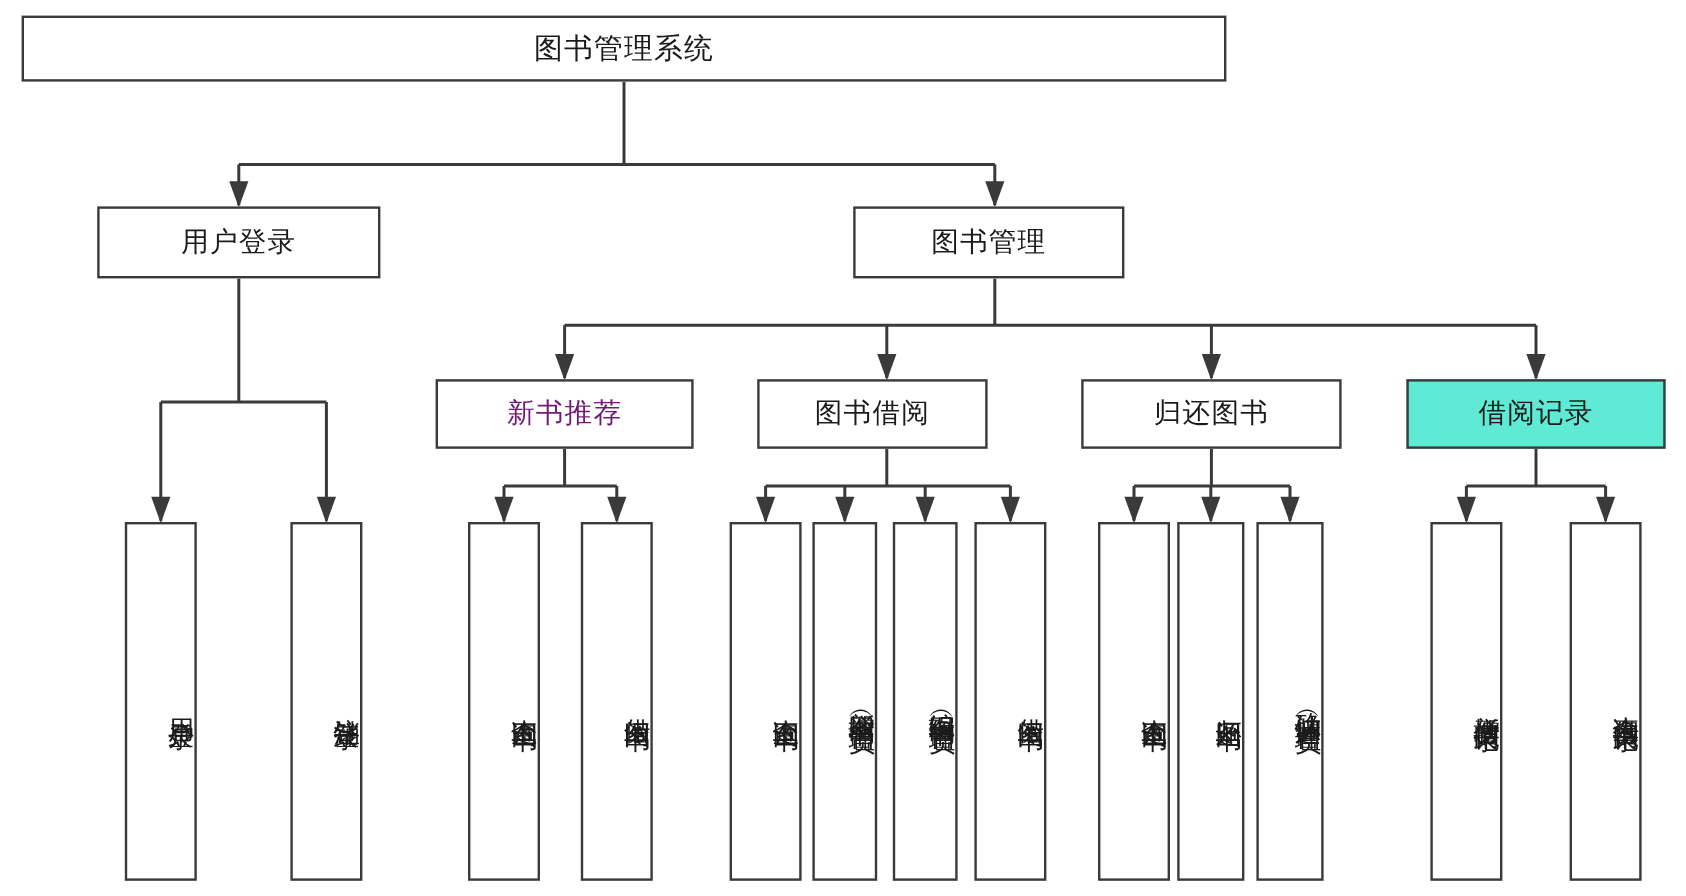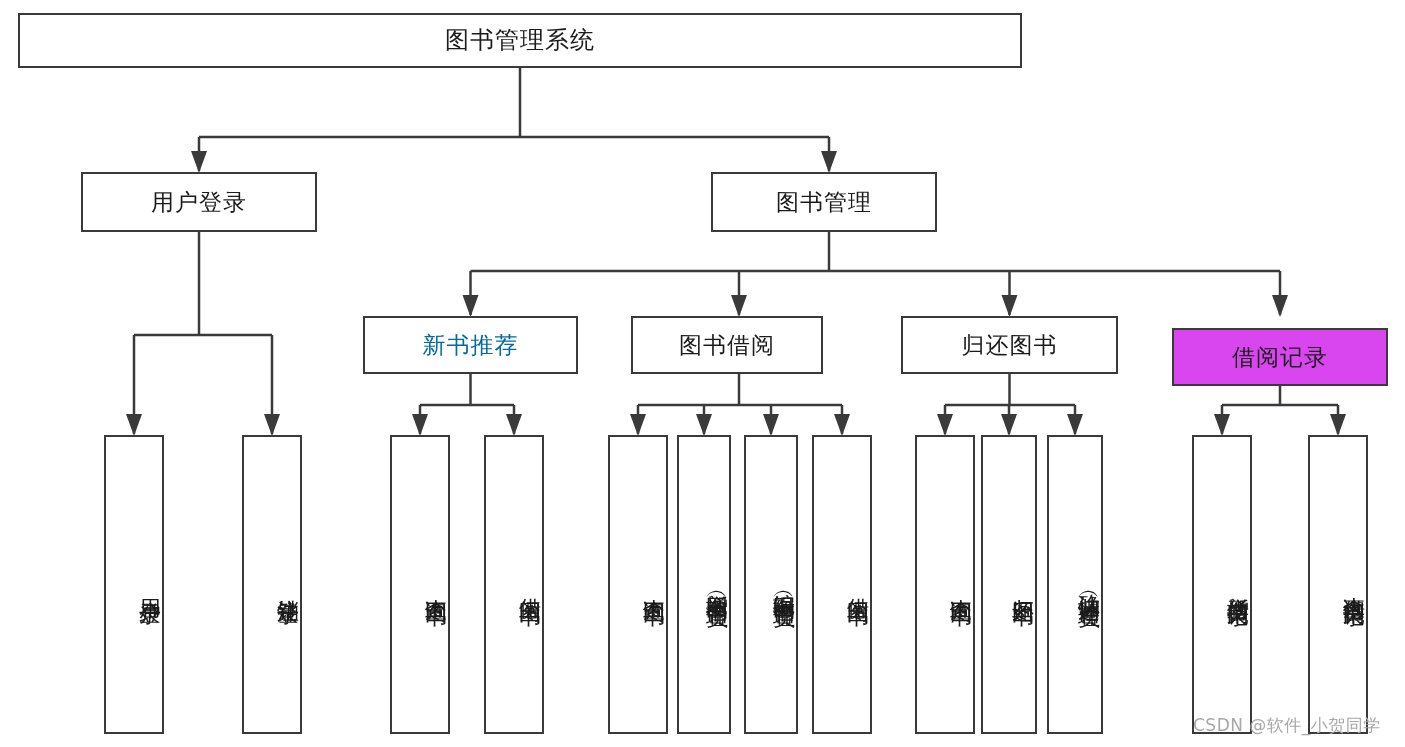--- a/index.html
+++ b/index.html
@@ -141,30 +141,30 @@
       </div>
       <div class="node horiz" style="left: 711px; top: 172px; width: 226px; height: 60px; border-color: rgb(58, 58, 58); background: rgb(255, 255, 255); color: rgb(27, 27, 27);">
         <span class="label">图书管理</span>
       </div>
       <div class="node vert" style="left: 104px; top: 435px; width: 60px; height: 299px; border-color: rgb(58, 58, 58); background: rgb(255, 255, 255); color: rgb(27, 27, 27);">
         <span class="label">用户登录</span>
       </div>
       <div class="node vert" style="left: 242px; top: 435px; width: 60px; height: 299px; border-color: rgb(58, 58, 58); background: rgb(255, 255, 255); color: rgb(27, 27, 27);">
         <span class="label">注销登录</span>
       </div>
-      <div class="node horiz" style="left: 363px; top: 316px; width: 215px; height: 58px; border-color: rgb(58, 58, 58); background: rgb(255, 255, 255); color: #0369a1;">
+      <div class="node horiz" style="left: 363px; top: 316px; width: 215px; height: 58px; border-color: rgb(58, 58, 58); background: rgb(255, 255, 255); color: #701a75;">
         <span class="label">新书推荐</span>
       </div>
       <div class="node horiz" style="left: 631px; top: 316px; width: 192px; height: 58px; border-color: rgb(58, 58, 58); background: rgb(255, 255, 255); color: rgb(27, 27, 27);">
         <span class="label">图书借阅</span>
       </div>
       <div class="node horiz" style="left: 901px; top: 316px; width: 217px; height: 58px; border-color: rgb(58, 58, 58); background: rgb(255, 255, 255); color: rgb(27, 27, 27);">
         <span class="label">归还图书</span>
       </div>
-      <div class="node horiz" style="left: 1172px; top: 316px; width: 216px; height: 58px; border-color: rgb(58, 58, 58); background: #d946ef; color: rgb(27, 27, 27); margin-top: 12px;">
+      <div class="node horiz" style="left: 1172px; top: 316px; width: 216px; height: 58px; border-color: rgb(58, 58, 58); background: #5eead4; color: rgb(27, 27, 27);">
         <span class="label">借阅记录</span>
       </div>
       <div class="node vert" style="left: 390px; top: 435px; width: 60px; height: 299px; border-color: rgb(58, 58, 58); background: rgb(255, 255, 255); color: rgb(27, 27, 27);">
         <span class="label">查询图书</span>
       </div>
       <div class="node vert" style="left: 484px; top: 435px; width: 60px; height: 299px; border-color: rgb(58, 58, 58); background: rgb(255, 255, 255); color: rgb(27, 27, 27);">
         <span class="label">借阅图书</span>
       </div>
       <div class="node vert" style="left: 608px; top: 435px; width: 60px; height: 299px; border-color: rgb(58, 58, 58); background: rgb(255, 255, 255); color: rgb(27, 27, 27);">
         <span class="label">查询图书</span>
@@ -187,14 +187,13 @@
       <div class="node vert" style="left: 1047px; top: 435px; width: 56px; height: 299px; border-color: rgb(58, 58, 58); background: rgb(255, 255, 255); color: rgb(27, 27, 27);">
         <span class="label">确认归还（管理员）</span>
       </div>
       <div class="node vert" style="left: 1192px; top: 435px; width: 60px; height: 299px; border-color: rgb(58, 58, 58); background: rgb(255, 255, 255); color: rgb(27, 27, 27);">
         <span class="label">新增借阅记录</span>
       </div>
       <div class="node vert" style="left: 1308px; top: 435px; width: 60px; height: 299px; border-color: rgb(58, 58, 58); background: rgb(255, 255, 255); color: rgb(27, 27, 27);">
         <span class="label">查询借阅记录</span>
       </div>
     </div>
-  <div id="watermark">CSDN @软件_小贺同学</div>
 </div>
 
 </body></html>

